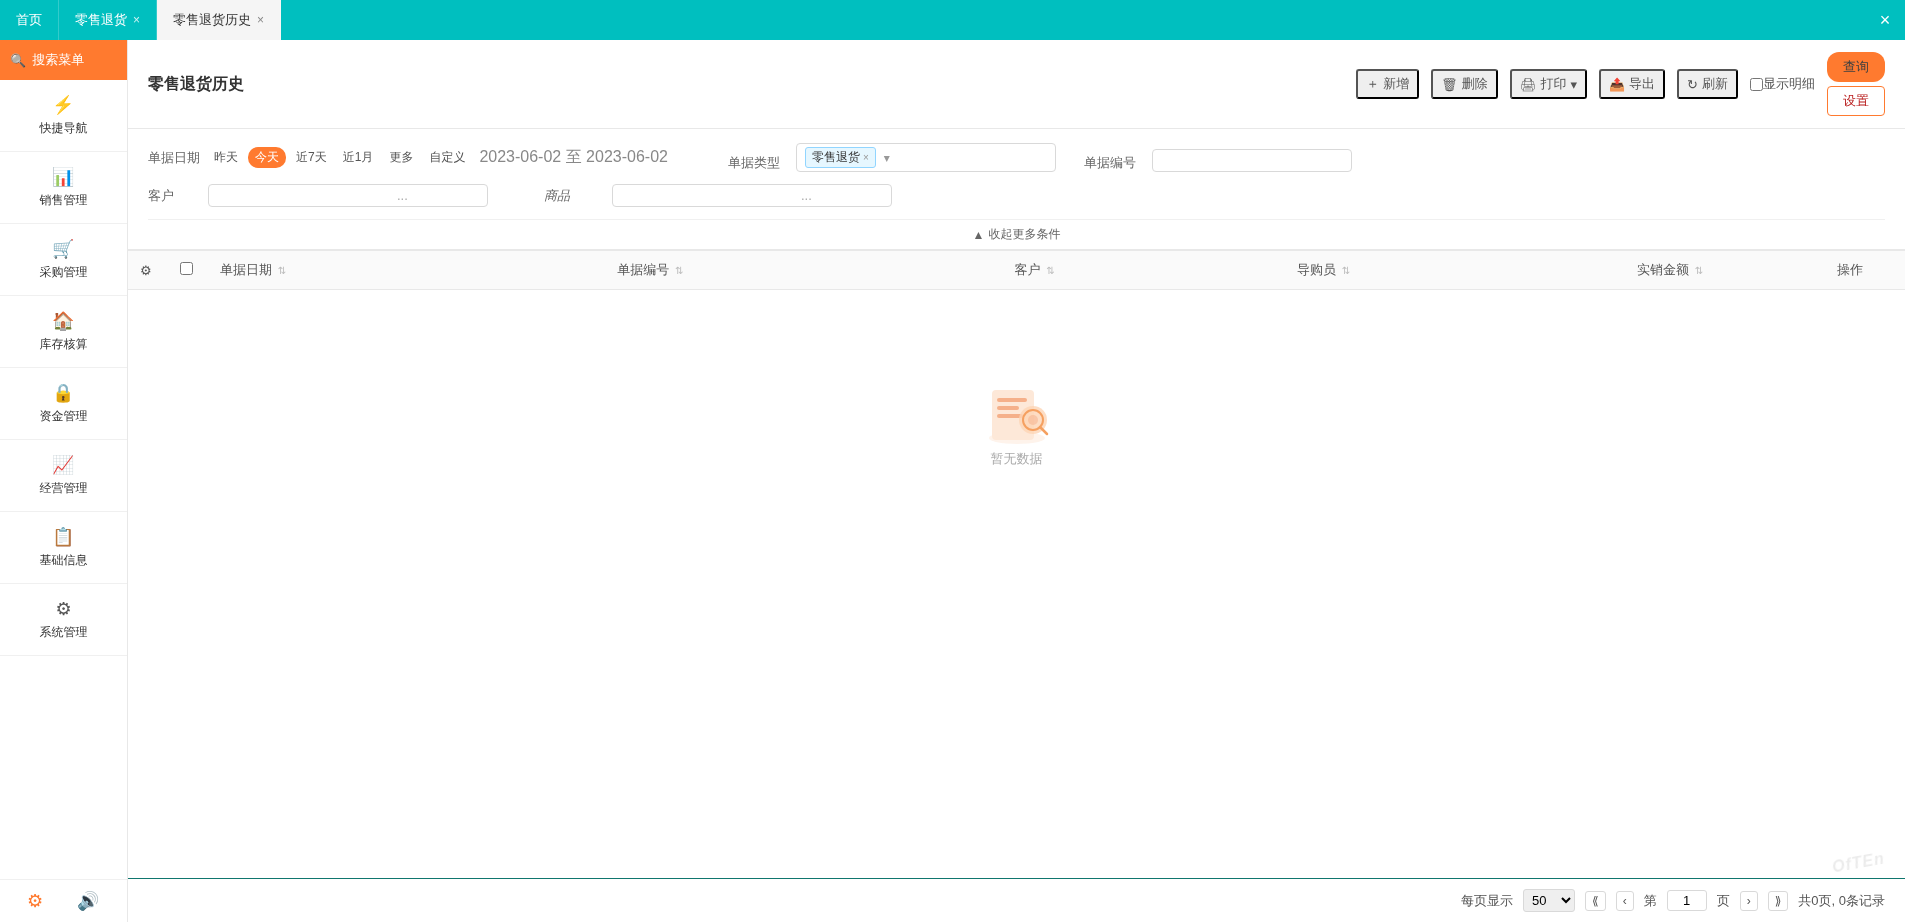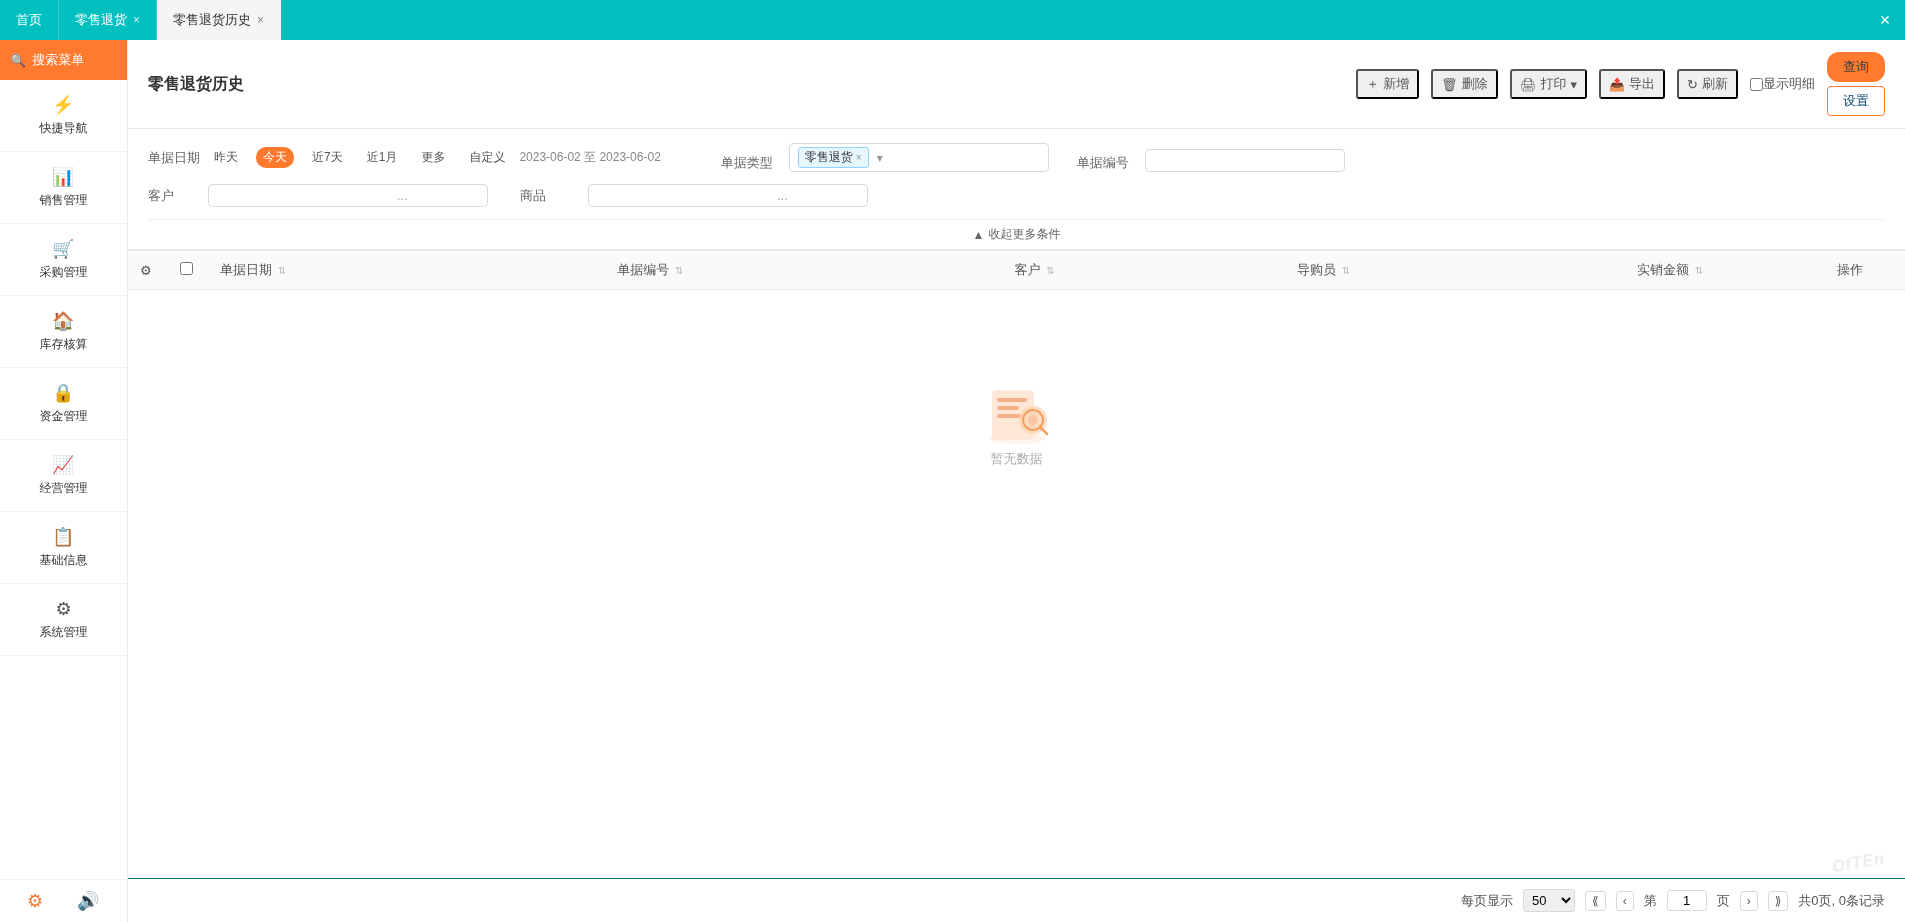--- a/index.html
+++ b/index.html
@@ -57,40 +57,40 @@
     .toolbar { display: flex; align-items: center; gap: 12px; }
     .toolbar-btn {
       display: flex; align-items: center; gap: 4px; font-size: 13px; color: #555;
       cursor: pointer; padding: 4px 8px; border-radius: 3px;
     }
     .btn-primary {
       background: #ff7a2f; color: #404040; border: none; padding: 6px 16px;
       border-radius: 12px; font-size: 13px; cursor: pointer;
     }
     .btn-setting {
-      background: #fff; color: #0c4a6e; border: 1px solid #ff7a2f; padding: 5px 14px;
+      background: #fff; color: #b91c1c; border: 1px solid #ff7a2f; padding: 5px 14px;
       border-radius: 4px; font-size: 13px; cursor: pointer;
     }
     .display-toggle { display: flex; align-items: center; gap: 0; font-size: 13px; color: #555; }
     .display-toggle input { cursor: pointer; }
 
     
     .filter-area {
       background: #fff; padding: 14px 20px 0; border-bottom: 1px solid #e8e8e8;
       flex-shrink: 0;
     }
     .filter-row { display: flex; align-items: center; margin-bottom: 12px; gap: 0; flex-wrap: wrap; }
     .filter-label { font-size: 13px; color: #666; min-width: 60px; flex-shrink: 0; }
-    .date-options { display: flex; align-items: center; gap: 12px; }
+    .date-options { display: flex; align-items: center; gap: 4px; }
     .date-option {
       font-size: 12px; color: #555; padding: 2px 6px; cursor: pointer;
       border-radius: 2px;
     }
     .date-option.active { background: #ff7a2f; color: #fff; border-radius: 10px; padding: 2px 7px; }
-    .date-range { font-size: 12px; color: #888; margin-left: 8px; }
+    .date-range { font-size: 16px; color: #888; margin-left: 8px; }
     .filter-tag-input {
       display: flex; align-items: center; border: 1px solid #d9d9d9; border-radius: 4px;
       padding: 3px 8px; min-width: 220px; background: #fff; font-size: 13px; gap: 4px;
     }
     .filter-tag {
       background: #e6f7ff; border: 1px solid #91d5ff; border-radius: 3px;
       padding: 1px 6px; font-size: 12px; color: #333; display: flex; align-items: center; gap: 3px;
     }
     .filter-tag .remove { cursor: pointer; color: #999; font-size: 10px; }
     .filter-input-dots { color: #aaa; font-size: 13px; padding: 0 4px; }
@@ -289,21 +289,21 @@
         </div>
       </div>
 
       <div class="filter-row">
         <span class="filter-label">客户</span>
         <div class="filter-input-wrap" style="min-width:280px;">
           <input class="filter-number-input" type="text" style="">
           <span class="filter-input-dots">...</span>
         </div>
 
-        <span class="filter-label" style="margin-left:32px;">商品</span>
+        <span class="filter-label" style="margin-left:56px;font-style:italic;">商品</span>
         <div class="filter-input-wrap" style="min-width:280px;margin-left:8px;">
           <input class="filter-number-input" type="text" style="">
           <span class="filter-input-dots">...</span>
         </div>
       </div>
 
       <div class="collapse-row">
         <span class="collapse-btn">
           <span>▲</span>
           <span>收起更多条件</span>

